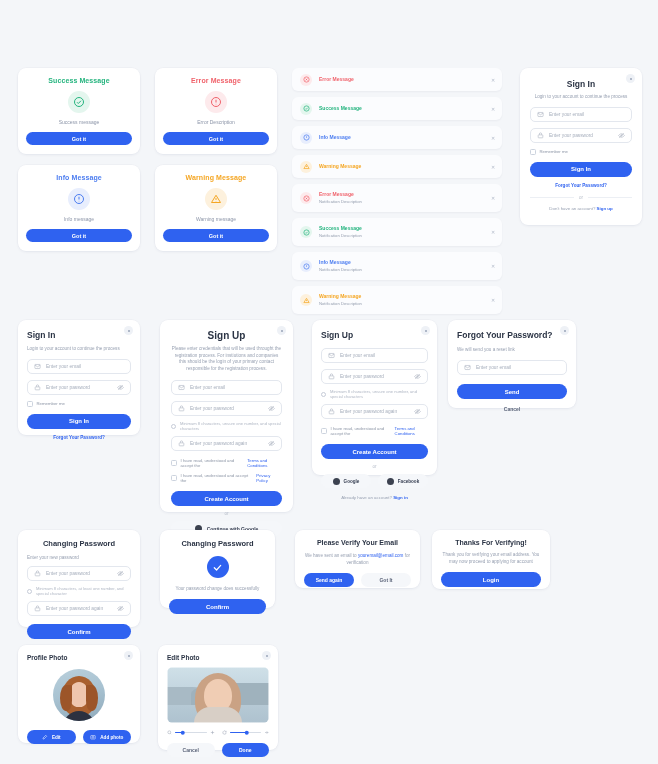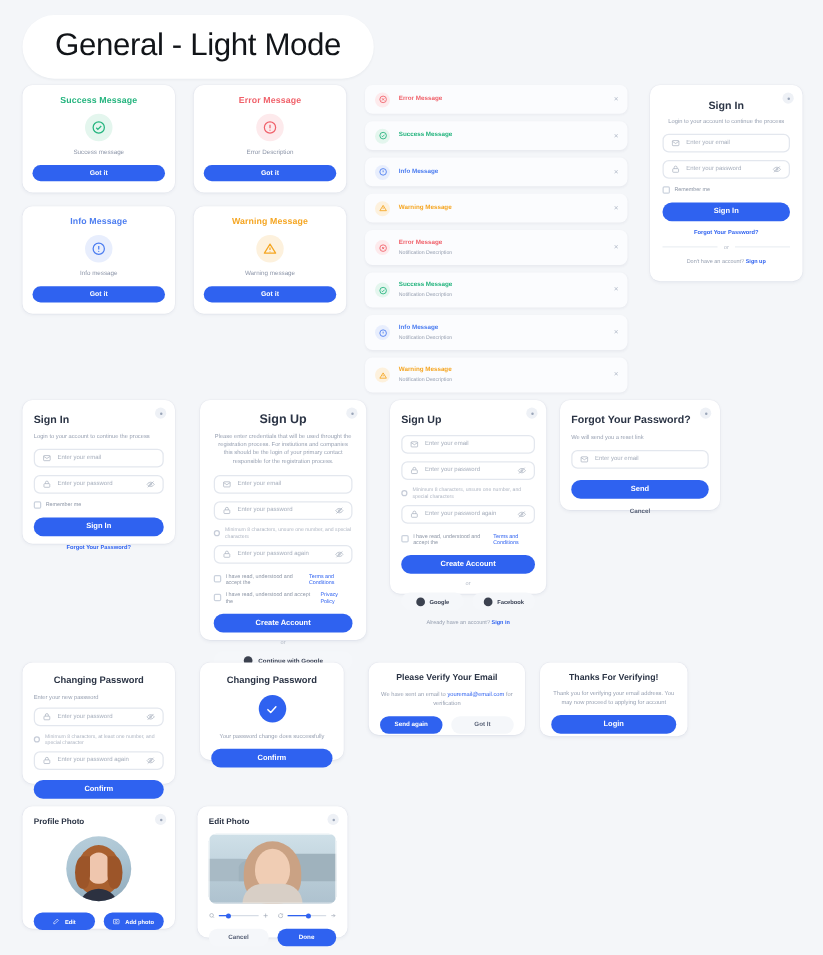--- a/index.html
+++ b/index.html
@@ -163,23 +163,20 @@
   .social .sb { flex: 1; height: 14px; border-radius: 20px; background: #f5f7fa;
     display: flex; align-items: center; justify-content: center; gap: 4px;
     font-size: 4.6px; font-weight: 700; color: #3a4255; cursor: pointer; }
   .social .sb .g { width: 7px; height: 7px; border-radius: 50%; background: #3c4250; }
 </style>
 </head>
 <body>
 
 <div class="page">
 
-  <div class="title-pill">
-    <div class="t">General - Light Mode</div>
-  </div>
 
   <div class="card msg-card" style="left:18px;top:68px;">
     <div class="msg-title c-success">Success Message</div>
     <div class="msg-ico bg-success">
       <svg viewBox="0 0 24 24" fill="none" stroke="#24b47e" stroke-width="2">
           <circle cx="12" cy="12" r="9"></circle>
           <path d="M8 12.5l2.5 2.5L16 9.5"></path>
         </svg>
     </div>
     <div class="msg-desc">Success message</div>

